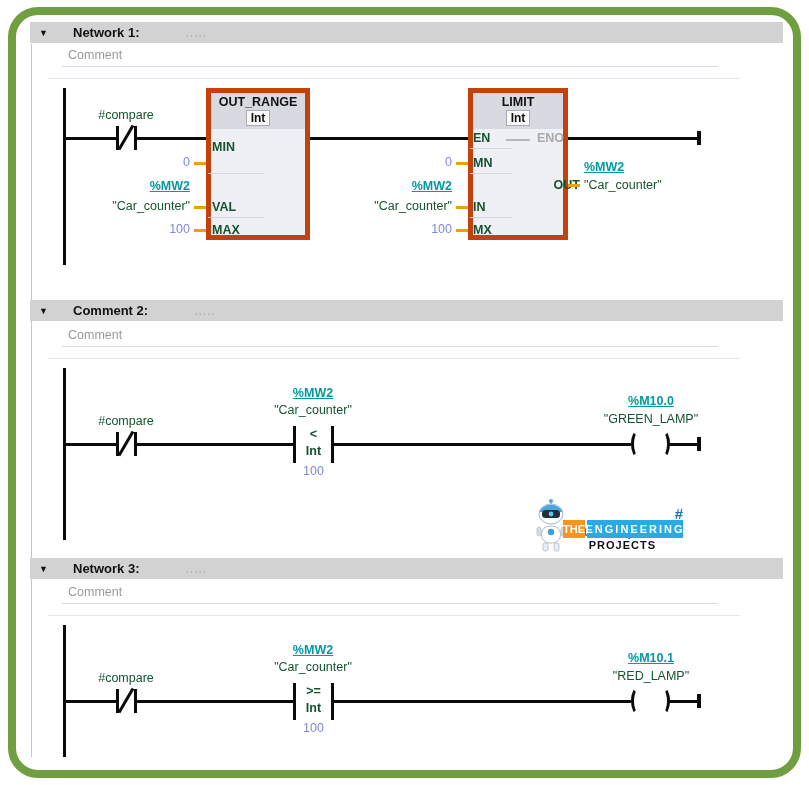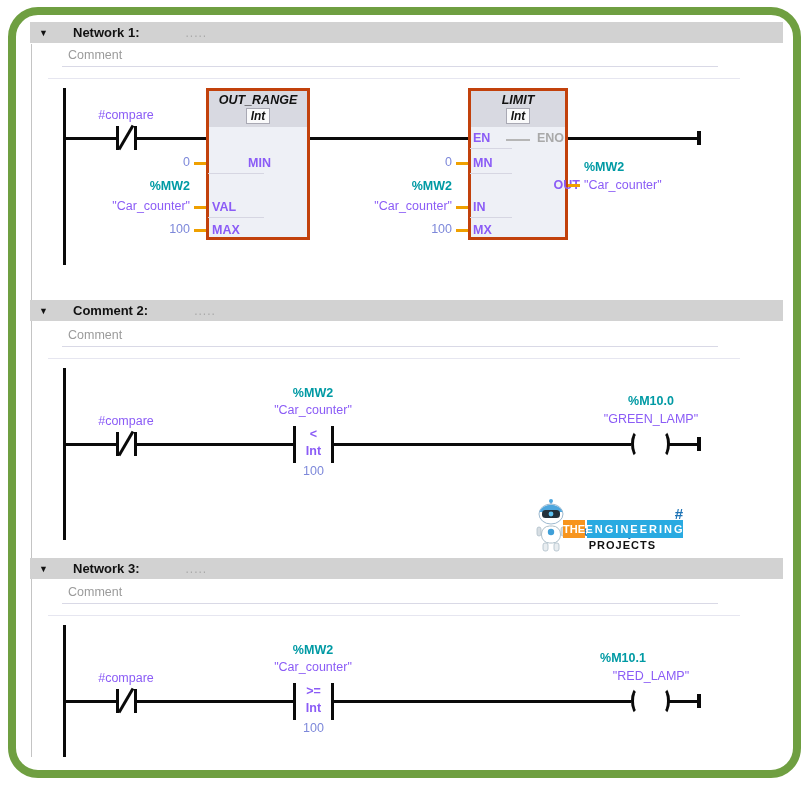--- a/index.html
+++ b/index.html
@@ -5,36 +5,36 @@
   html,body{margin:0;padding:0;background:#ffffff;}
   #screen{position:relative;width:809px;height:785px;background:#ffffff;overflow:hidden;
           font-family:"Liberation Sans", sans-serif;}
   .frame-border{position:absolute;left:8px;top:7px;right:8px;bottom:7px;
                 border:8px solid #6f9f41;border-radius:30px;pointer-events:none;}
   .abs{position:absolute;}
   .hl{position:absolute;height:3px;background:#0a0a0a;}
   .vl{position:absolute;width:3px;background:#0a0a0a;}
   .tick{position:absolute;width:4px;height:14px;background:#0a0a0a;}
   .stub{position:absolute;width:12px;height:3px;background:#efa000;}
-  .lbl{position:absolute;font-size:12.5px;color:#8b5cf6;white-space:nowrap;line-height:15px;}
+  .lbl{position:absolute;font-size:12.5px;color:#14532d;white-space:nowrap;line-height:15px;}
   .ctr{text-align:center;}
   .rt{text-align:right;}
-  .op{color:#009aa4;font-weight:bold;}
+  .op{color:#009aa4;font-weight:bold;text-decoration:underline;}
   .cst{color:#7d88da;}
   .pin{font-weight:bold;}
   .nethdr{position:absolute;left:30px;width:753px;height:21px;background:#d2d2d2;
           display:flex;align-items:center;}
   .tri{font-size:9px;color:#111;margin-left:9px;width:14px;}
   .nettitle{font-weight:bold;font-size:13px;color:#111;margin-left:20px;}
   .netdots{font-size:12px;color:#a8a8a8;margin-left:46px;letter-spacing:1px;}
   .comment{position:absolute;left:68px;font-size:12.5px;color:#9b9b9b;}
   .thin1{position:absolute;height:1px;background:#d9d9e6;}
   .thin2{position:absolute;height:1px;background:#e6e6f0;}
   .marginline{position:absolute;width:1px;background:#c4c4c4;}
-  .block{position:absolute;background:#eef0f6;border:3px solid #c2410c;box-sizing:border-box;font-style:italic;}
+  .block{position:absolute;background:#eef0f6;border:5px solid #c2410c;box-sizing:border-box;}
   .blockhdr{background:#d8d9e1;text-align:center;font-weight:bold;font-size:12.5px;
             color:#111;padding-top:2px;height:36px;box-sizing:border-box;}
   .intbox{display:inline-block;background:#fafafb;border:1px solid #a9a9b4;
           font-weight:bold;font-size:12px;padding:0 4px;margin-top:1px;}
   .pinu{position:absolute;height:1px;background:#d6d6e2;}
   .slash{position:absolute;width:28px;height:3px;background:#0a0a0a;
          transform:rotate(-60deg);transform-origin:center;}
   .cbar{position:absolute;width:3px;height:24px;background:#0a0a0a;}
   .cmpbar{position:absolute;width:3px;height:37px;background:#0a0a0a;}
   .endash{position:absolute;width:24px;height:2px;background:#b6b6b6;}
@@ -72,21 +72,21 @@
   <div class="cbar" style="left:134px;top:126px;"></div>
   <div class="slash" style="left:112px;top:136px;"></div>
   <div class="hl" style="left:137px;top:137px;width:69px;"></div>
 
   <div class="block" style="left:206px;top:88px;width:104px;height:152px;">
     <div class="blockhdr">
       <div>OUT_RANGE</div>
       <span class="intbox">Int</span>
     </div>
   </div>
-  <div class="lbl pin" style="left:212px;top:156px;margin-left:36px;">MIN</div>
+  <div class="lbl pin" style="left:212px;top:140px;">MIN</div>
   <div class="lbl pin" style="left:212px;top:200px;">VAL</div>
   <div class="lbl pin" style="left:212px;top:223px;">MAX</div>
   <div class="pinu" style="left:208px;top:173px;width:56px;"></div>
   <div class="pinu" style="left:208px;top:217px;width:56px;"></div>
   <div class="stub" style="left:194px;top:162px;"></div>
   <div class="stub" style="left:194px;top:206px;"></div>
   <div class="stub" style="left:194px;top:229px;"></div>
   <div class="lbl cst rt" style="left:60px;top:155px;width:130px;">0</div>
   <div class="lbl op rt" style="left:60px;top:179px;width:130px;">%MW2</div>
   <div class="lbl rt" style="left:60px;top:199px;width:130px;">"Car_counter"</div>
@@ -197,21 +197,21 @@
 
   <div class="lbl op ctr" style="left:253px;top:643px;width:120px;">%MW2</div>
   <div class="lbl ctr" style="left:253px;top:660px;width:120px;">"Car_counter"</div>
   <div class="cmpbar" style="left:293px;top:683px;"></div>
   <div class="cmpbar" style="left:331px;top:683px;"></div>
   <div class="lbl pin ctr" style="left:296px;top:684px;width:35px;">&gt;=</div>
   <div class="lbl pin ctr" style="left:296px;top:701px;width:35px;">Int</div>
   <div class="lbl cst ctr" style="left:281px;top:721px;width:65px;">100</div>
   <div class="hl" style="left:334px;top:700px;width:297px;"></div>
 
-  <div class="lbl op ctr" style="left:564px;top:651px;width:118px;text-align:center;">%M10.1</div>
+  <div class="lbl op ctr" style="left:592px;top:651px;width:118px;text-align:center;">%M10.1</div>
   <div class="lbl ctr" style="left:592px;top:669px;width:118px;">"RED_LAMP"</div>
   <div class="coilL" style="left:631px;top:687px;"></div>
   <div class="coilR" style="left:656px;top:687px;"></div>
   <div class="hl" style="left:669px;top:700px;width:30px;"></div>
   <div class="tick" style="left:697px;top:694px;"></div>
 
   <div class="frame-border"></div>
 </div>
 
 </body></html>

